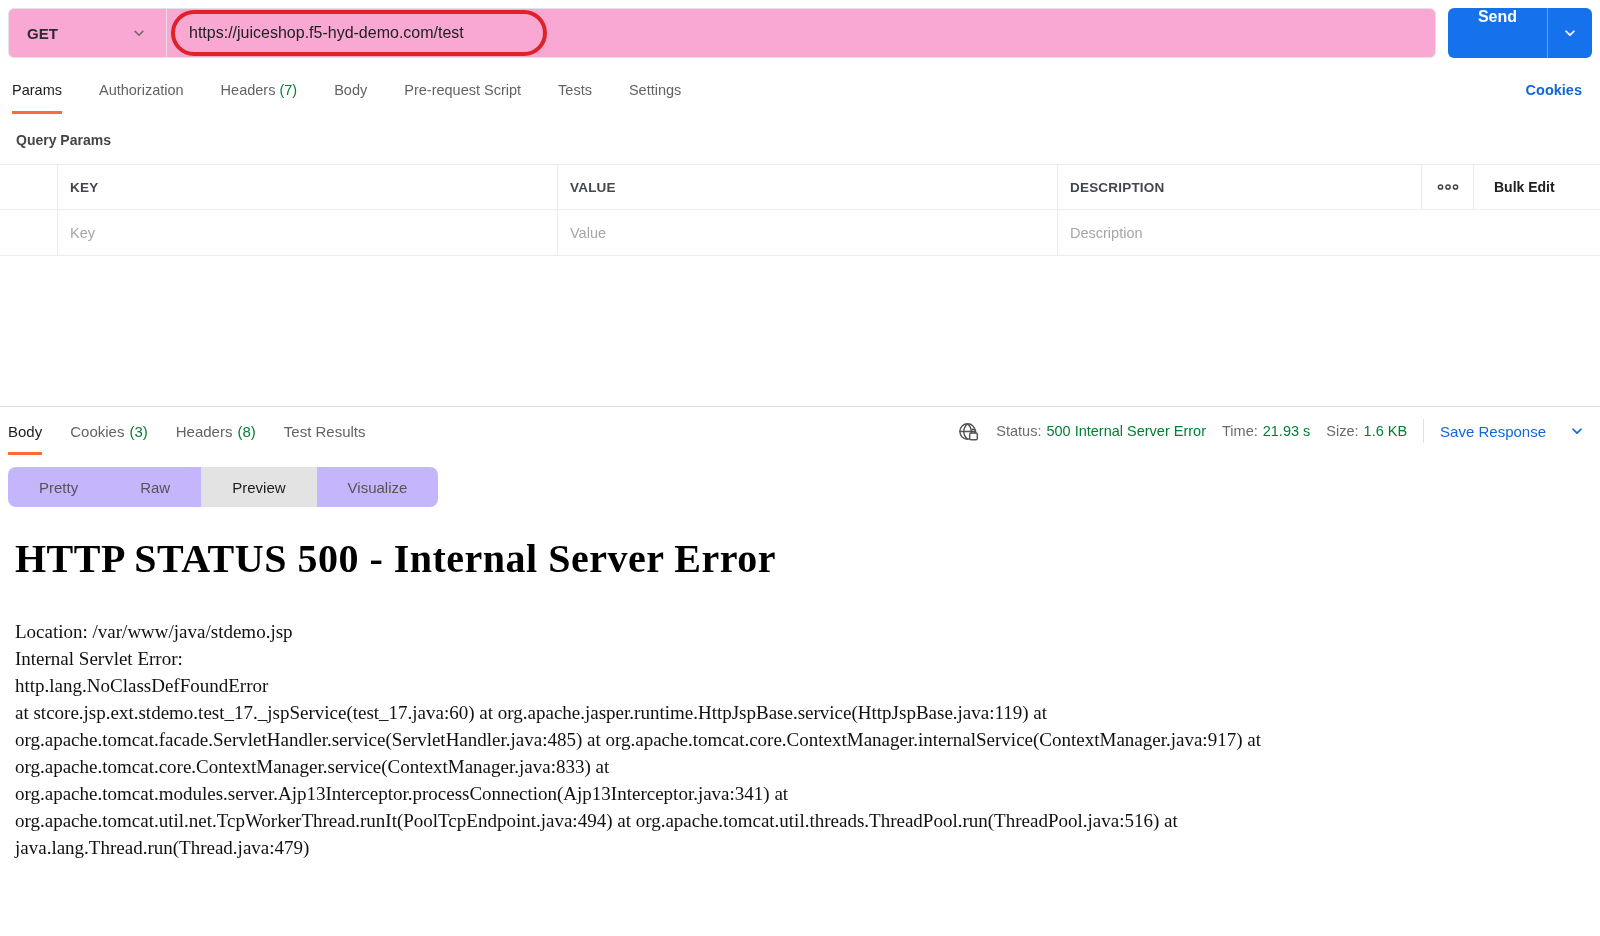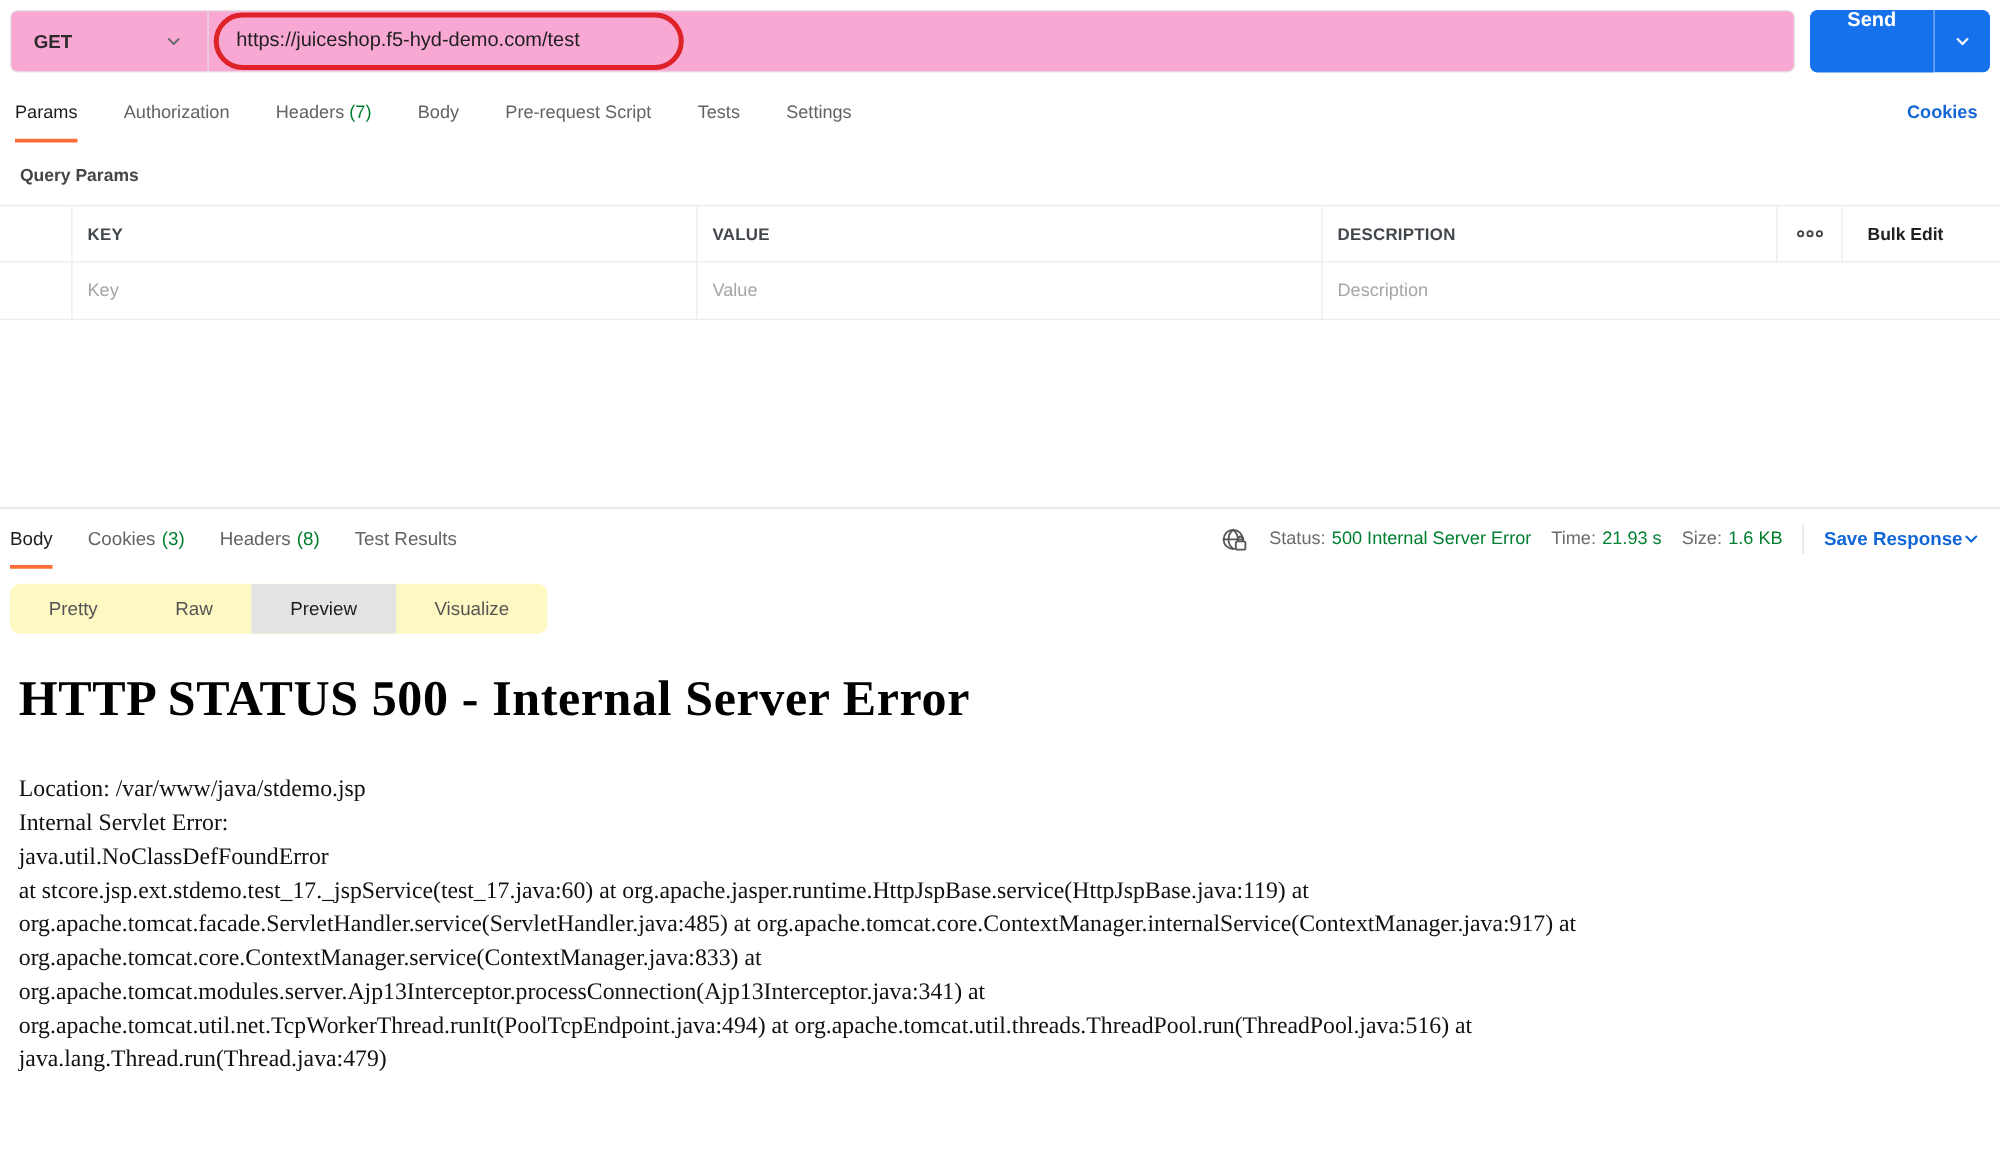--- a/index.html
+++ b/index.html
@@ -58,24 +58,24 @@
   .resp-header { display: flex; align-items: stretch; padding: 0 16px 0 8px; height: 48px; }
   .resp-tabs { display: flex; gap: 28px; }
   .rtab { display: flex; align-items: center; gap: 5px; font-size: 15px; color: #636363;
     border-bottom: 3px solid transparent; padding-top: 3px; cursor: pointer; white-space: nowrap; }
   .rtab.active { color: #1d1d1d; border-bottom-color: #ff6c37; }
   .resp-meta { margin-left: auto; display: flex; align-items: center; gap: 16px; font-size: 14.5px; }
   .meta-pair { display: flex; gap: 5px; white-space: nowrap; }
   .meta-label { color: #6b6b6b; }
   .meta-value { color: #007f31; }
   .vdivider { width: 1px; height: 24px; background: #e0e0e0; }
-  .save-response { display: flex; align-items: center; gap: 0; color: #1366d6;
-    font-weight: 700; font-size: 15px; cursor: pointer; }
-
-  .view-switcher { margin: 12px 0 0 8px; display: inline-flex; background: #fef9c3;
+  .save-response { display: flex; align-items: center; gap: 24px; color: #1366d6;
+    font-weight: 400; font-size: 15px; cursor: pointer; }
+
+  .view-switcher { margin: 12px 0 0 8px; display: inline-flex; background: #c4b5fd;
     border-radius: 8px; overflow: hidden; height: 40px; }
   .seg { padding: 0 31px; display: flex; align-items: center; font-size: 15px; color: #555;
     cursor: pointer; }
   .seg.active { background: #e3e3e3; color: #1d1d1d; }
 
   
   .preview-pane { padding: 28px 16px 0 15px; font-family: "Liberation Serif", serif; }
   .preview-heading { font-size: 40px; font-weight: 700; color: #000; letter-spacing: 0.5px; }
   .stack { margin-top: 36px; font-size: 19px; line-height: 27px; color: #111; }
   .stack div { white-space: nowrap; }
@@ -221,21 +221,21 @@
     <div class="seg">Raw</div>
     <div class="seg active">Preview</div>
     <div class="seg">Visualize</div>
   </div>
 
   <div class="preview-pane">
     <div class="preview-heading">HTTP STATUS 500 - Internal Server Error</div>
     <div class="stack">
       <div>Location: /var/www/java/stdemo.jsp</div>
       <div>Internal Servlet Error:</div>
-      <div>java.util.NoClassDefFoundError</div>
+      <div>http.lang.NoClassDefFoundError</div>
       <div>at stcore.jsp.ext.stdemo.test_17._jspService(test_17.java:60) at org.apache.jasper.runtime.HttpJspBase.service(HttpJspBase.java:119) at</div>
       <div>org.apache.tomcat.facade.ServletHandler.service(ServletHandler.java:485) at org.apache.tomcat.core.ContextManager.internalService(ContextManager.java:917) at</div>
       <div>org.apache.tomcat.core.ContextManager.service(ContextManager.java:833) at</div>
       <div>org.apache.tomcat.modules.server.Ajp13Interceptor.processConnection(Ajp13Interceptor.java:341) at</div>
       <div>org.apache.tomcat.util.net.TcpWorkerThread.runIt(PoolTcpEndpoint.java:494) at org.apache.tomcat.util.threads.ThreadPool.run(ThreadPool.java:516) at</div>
       <div>java.lang.Thread.run(Thread.java:479)</div>
     </div>
   </div>
 </div>
 

